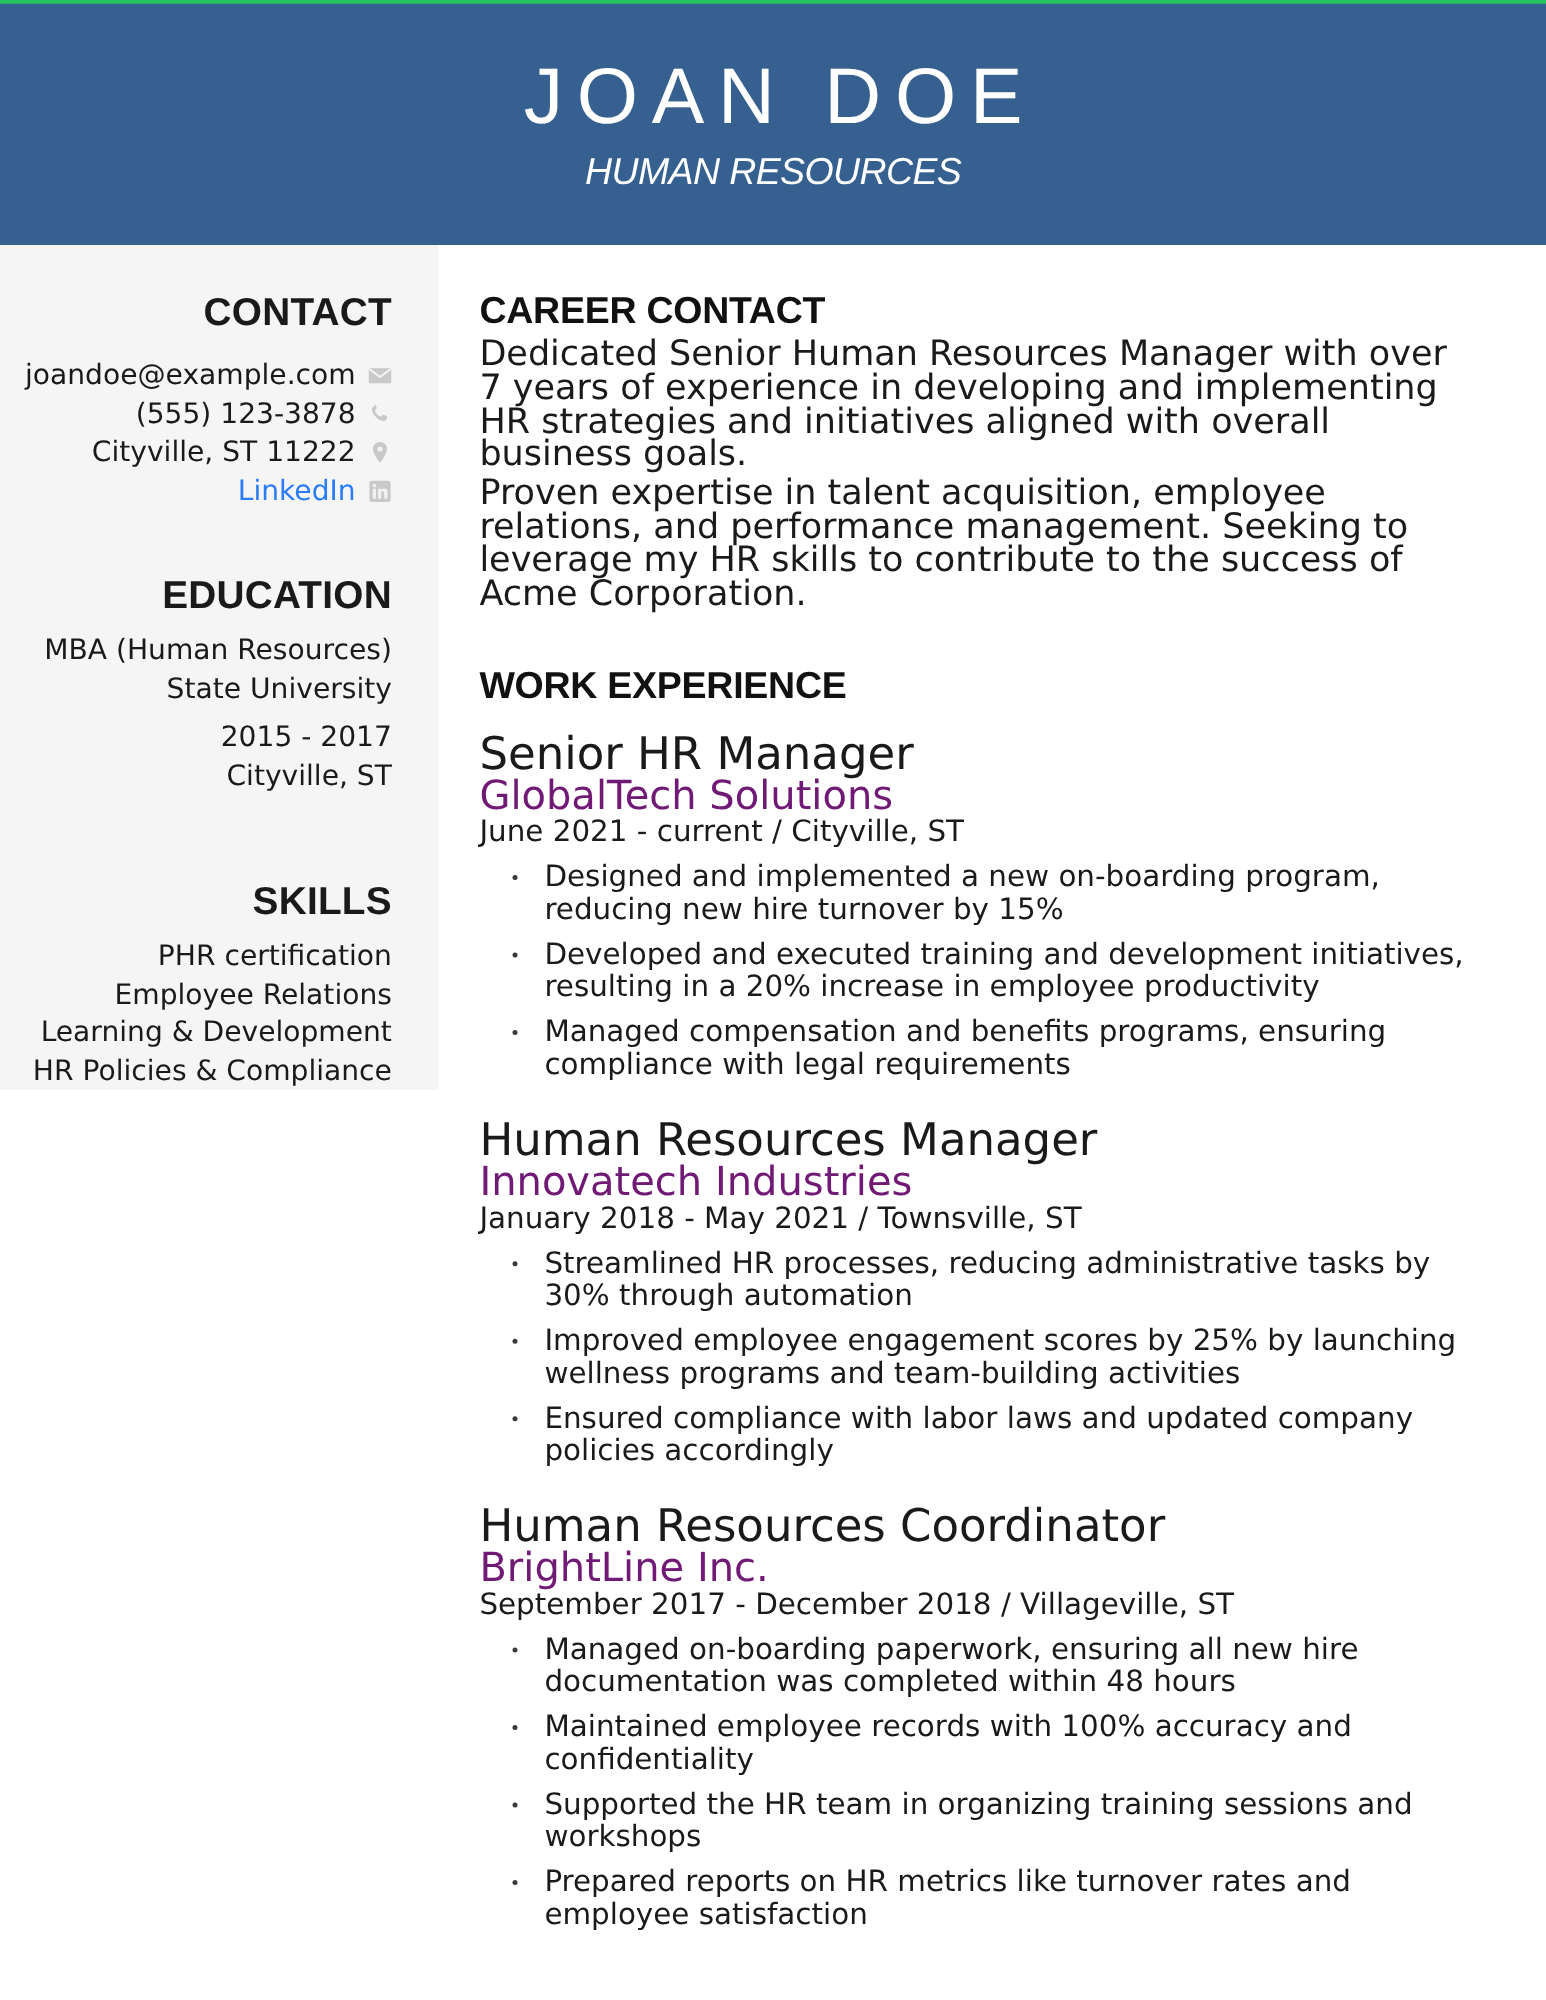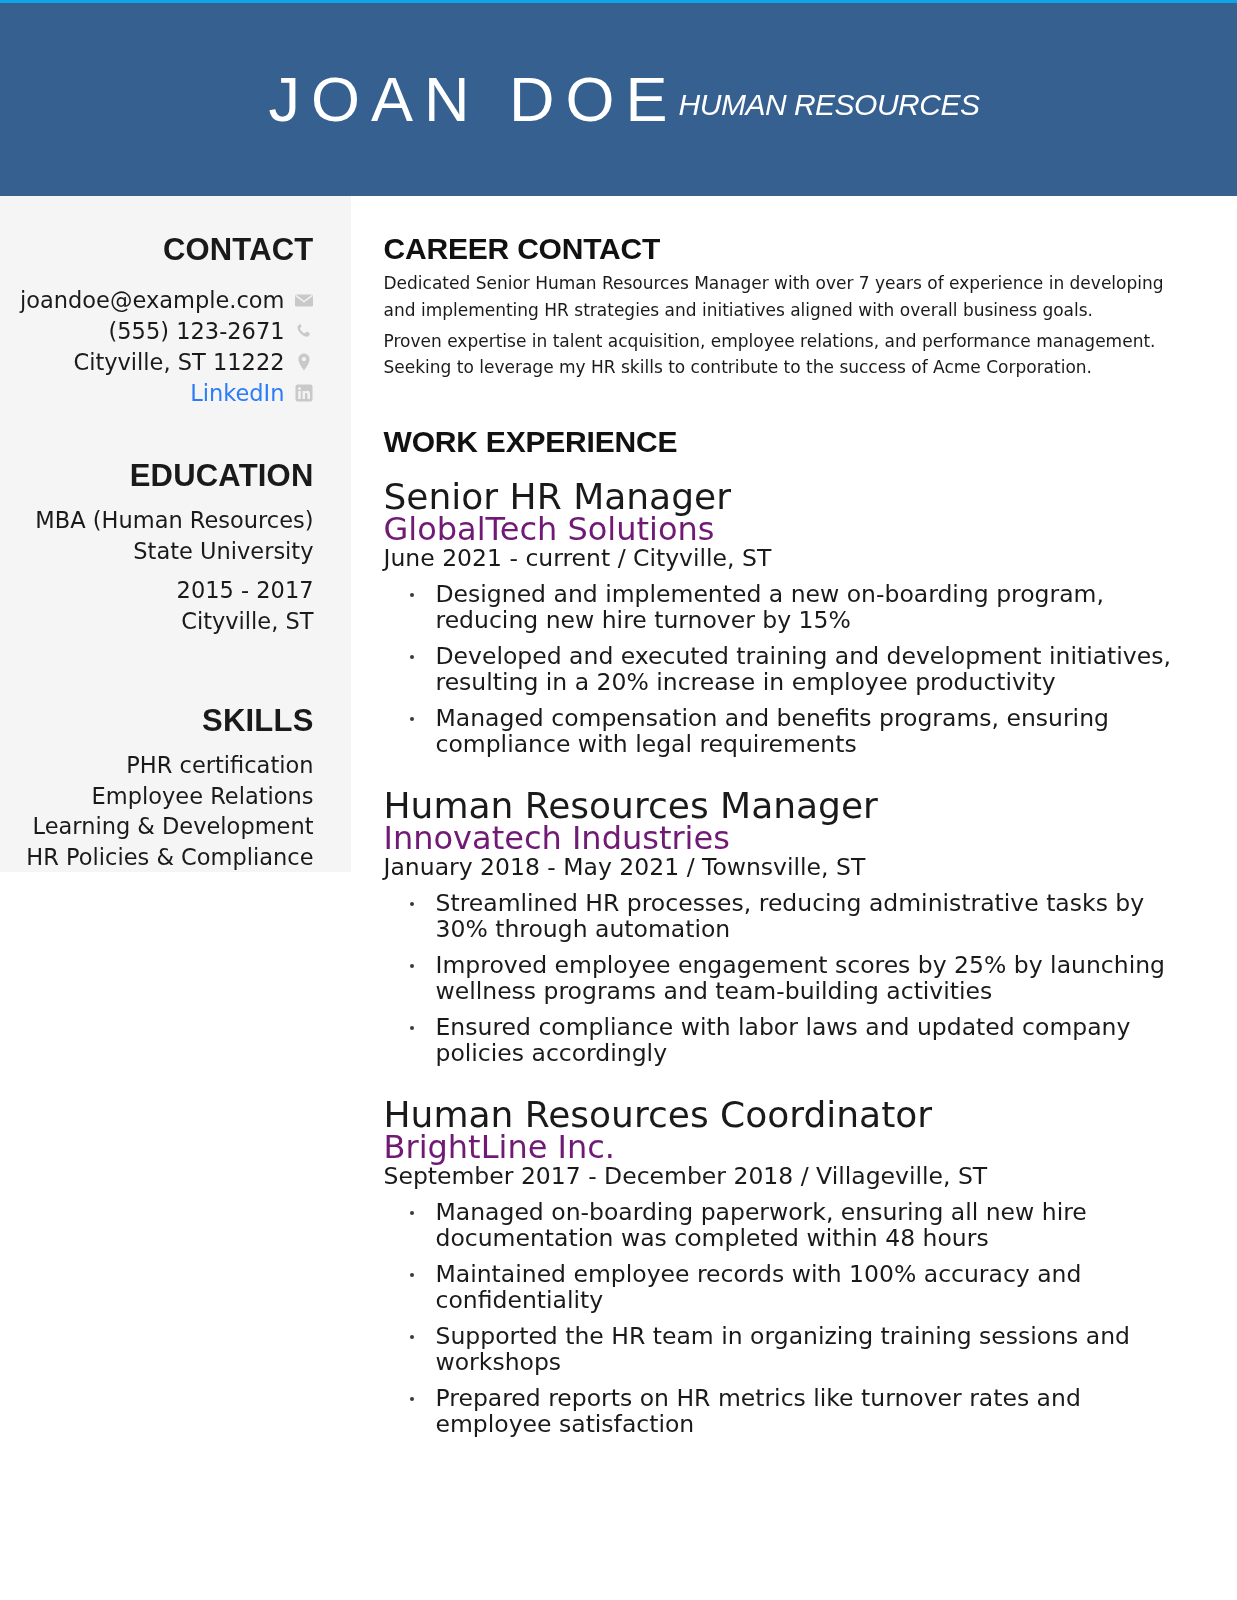--- a/index.html
+++ b/index.html
@@ -20,23 +20,23 @@
     overflow: hidden;
   }
 
   
   .header {
     position: absolute;
     top: 0; left: 0;
     width: 1237px;
     height: 196px;
     background: #36608f;
-    border-top: 3px solid #0ea5e9;
+    border-top: 3px solid #22c55e;
     display: flex;
-    flex-direction: row;
+    flex-direction: column;
     align-items: center;
     justify-content: center;
   }
   .header-name {
     color: #ffffff;
     font-size: 63px;
     font-weight: 400;
     letter-spacing: 11px;
     line-height: 1.05;
     padding-left: 11px;
@@ -128,21 +128,21 @@
   .main-heading {
     font-size: 30px;
     font-weight: bold;
     color: #111111;
     letter-spacing: -0.2px;
     font-family: "Liberation Sans", "DejaVu Sans", sans-serif;
   }
 
   .summary-block { margin-top: 36px; }
   .summary-para {
-    font-size: 17px;
+    font-size: 28px;
     line-height: 26.8px;
     color: #1a1a1a;
     margin-top: 4px;
   }
 
   .work-block { margin-top: 44px; }
 
   .job { margin-top: 20px; }
   .job + .job { margin-top: 31px; }
 
@@ -209,21 +209,21 @@
             <span class="contact-text">joandoe@example.com</span>
             <span class="ico">
               <svg viewBox="0 0 20 20" width="20" height="20">
                   <rect x="1" y="4.5" width="18" height="12" rx="1.2" fill="#c9c9c9"></rect>
                   <path d="M1.6 5.3 L10 11.6 L18.4 5.3" fill="none" stroke="#f2f2f2" stroke-width="1.6"></path>
                 </svg>
             </span>
           </div>
 
           <div class="contact-row">
-            <span class="contact-text">(555) 123-2671</span>
+            <span class="contact-text">(555) 123-3878</span>
             <span class="ico">
               <svg viewBox="0 0 20 20" width="20" height="20">
                   <path d="M5.2 2.4c1.2 0 1.6 1.1 2 2.2.4 1.1-.1 1.6-.8 2.1-.5.4-.4.9-.1 1.6.6 1.5 2 2.9 3.5 3.6.7.3 1.2.4 1.6-.1.5-.7 1-1.2 2.1-.8 1.1.4 2.2.8 2.2 2 0 1.6-1.4 2.8-3 2.8-1.2 0-3.6-.8-6-3.2-2.4-2.4-3.2-4.8-3.2-6 0-1.6 1.2-3 2.8-3z" fill="#c9c9c9"></path>
                 </svg>
             </span>
           </div>
 
           <div class="contact-row">
             <span class="contact-text">Cityville, ST 11222</span>
             <span class="ico">

